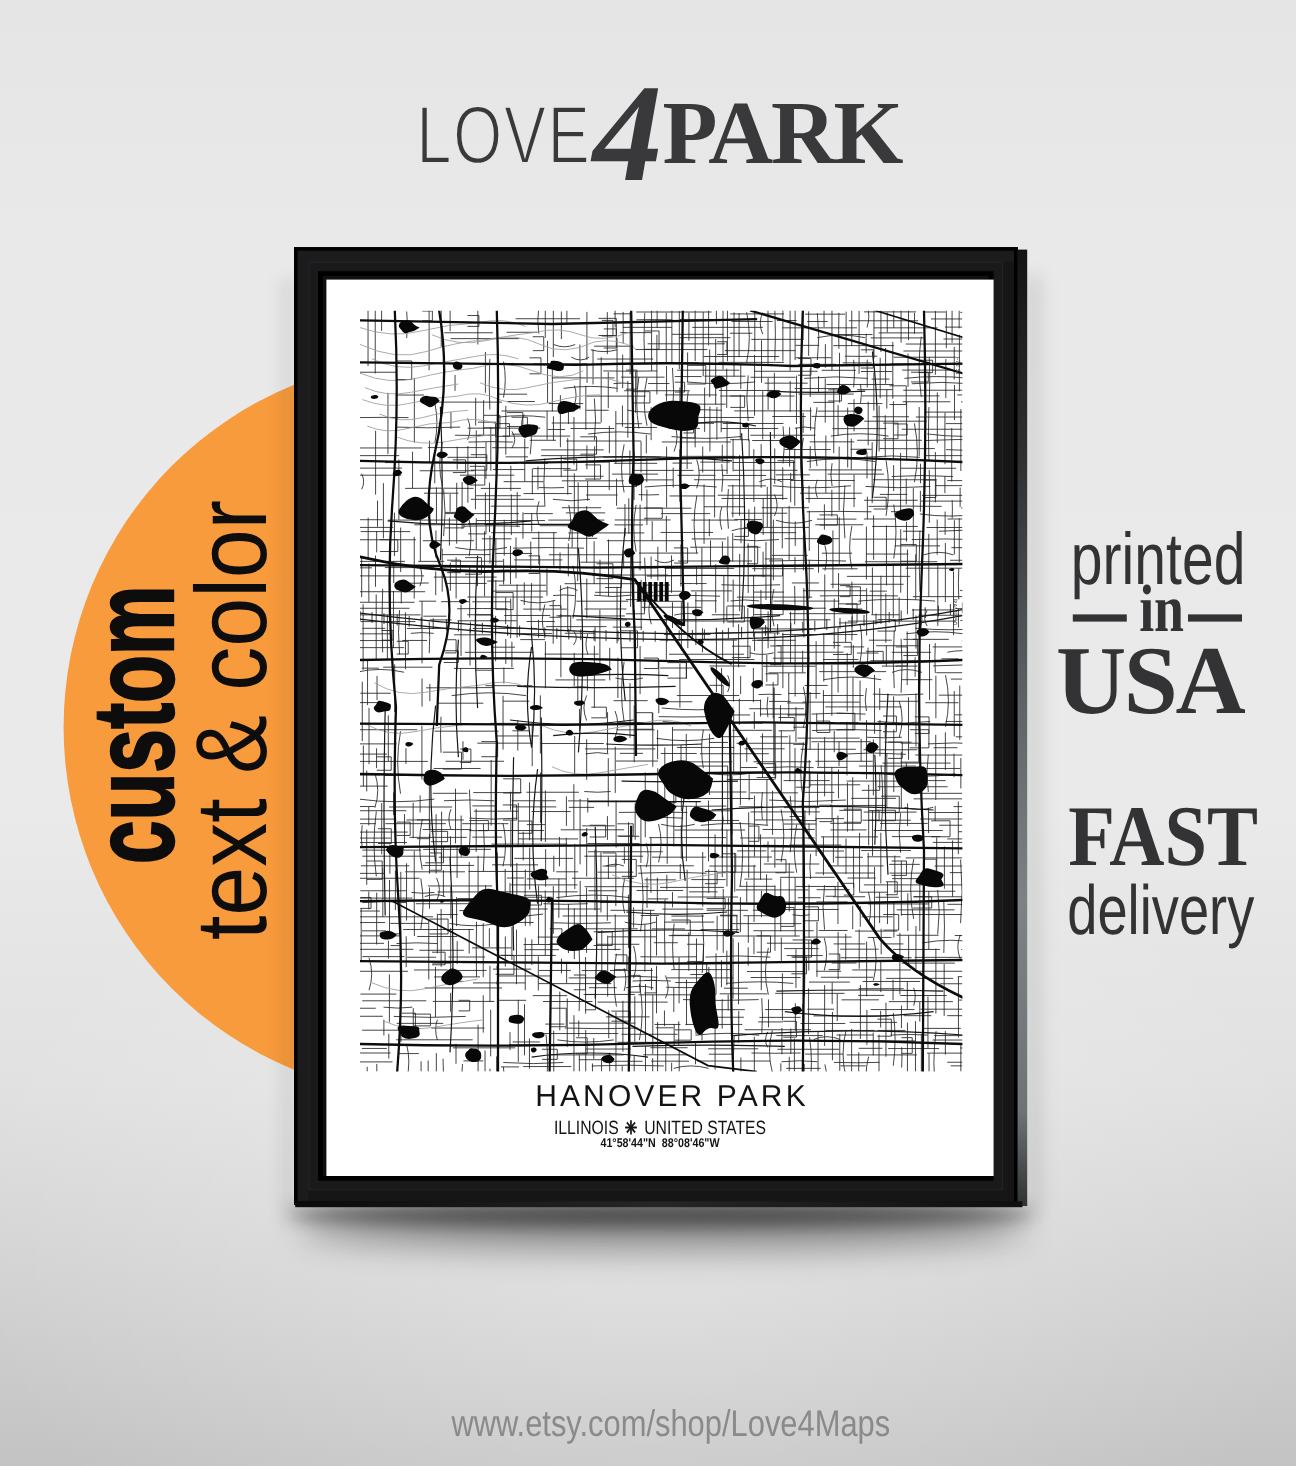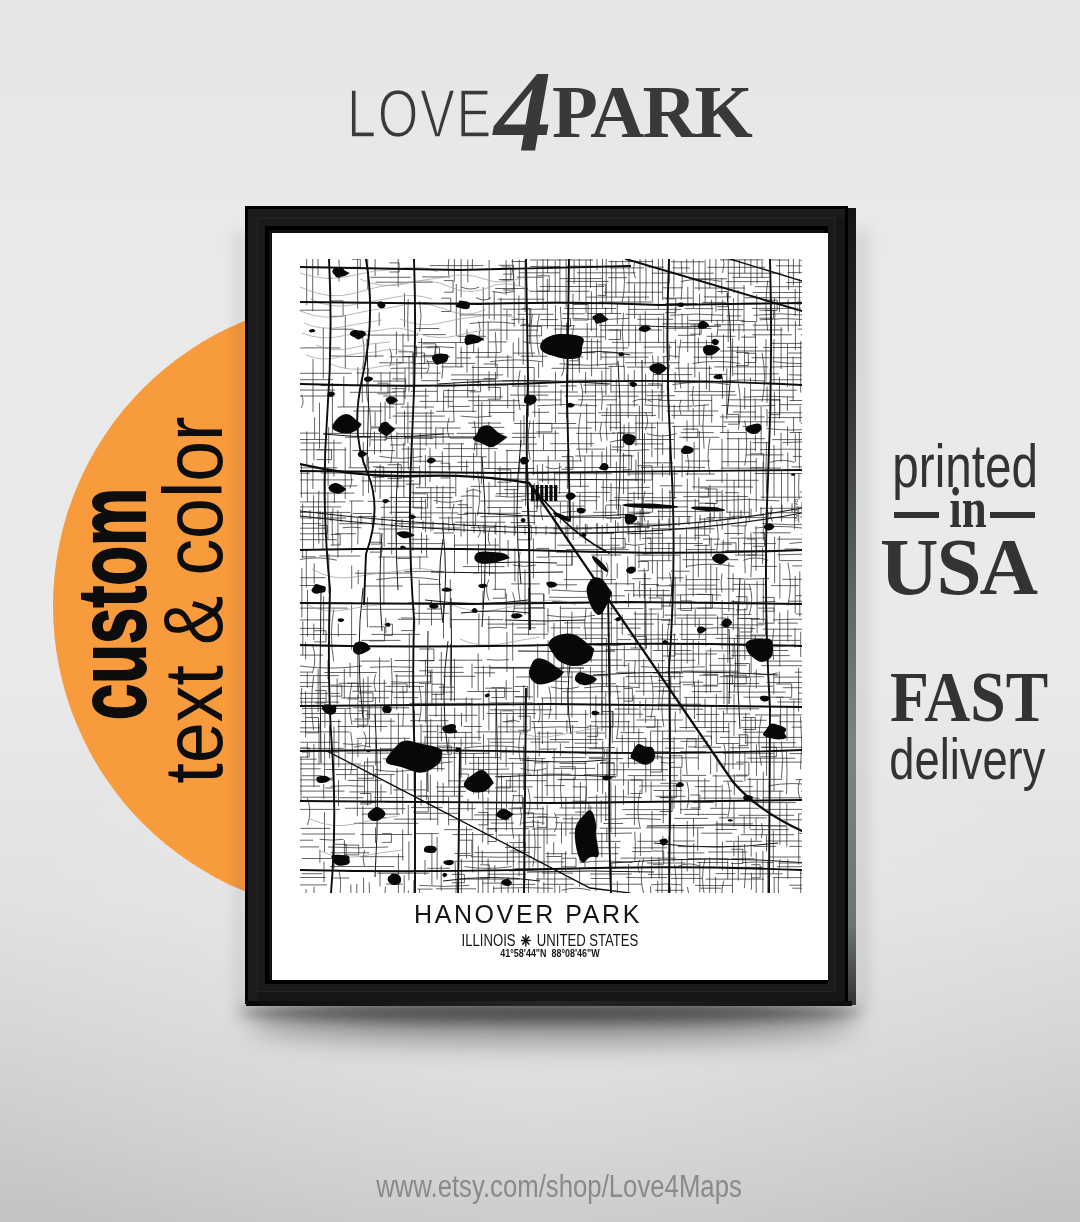--- a/index.html
+++ b/index.html
@@ -2400,21 +2400,21 @@
 <rect x="249.4" y="226" width="3.2" height="16" fill="#080808"></rect>
 <rect x="254.0" y="226" width="3.2" height="16" fill="#080808"></rect>
 </g>
 
 <text x="497" y="38" font-family="Liberation Sans" font-size="5" fill="#333" transform="rotate(90 497 38)">I-72 St</text>
 <text x="494" y="240" font-family="Liberation Sans" font-size="5" fill="#333" transform="rotate(90 494 240)">RAMP-50</text>
 </svg>
 
 </div>
 
-<div class="abs" style="left:272px;top:902px;width:512px;line-height:1;text-align:center;color:#131416;font-size:25px;letter-spacing:2.6px;">HANOVER PARK</div>
+<div class="abs" style="left:272px;top:902px;width:512px;line-height:1;text-align:center;color:#131416;font-size:25px;letter-spacing:2.6px;padding-left:32px;">HANOVER PARK</div>
 
 <div class="abs" style="left:272px;top:933px;width:556px;line-height:1;text-align:center;color:#131416;font-size:16px;transform:scaleX(0.82);">ILLINOIS <svg width="13" height="13" viewBox="0 0 13 13" style="vertical-align:-1px;margin:0 2px;">
       <g stroke="#131416" stroke-width="1.7">
         <line x1="6.5" y1="0.5" x2="6.5" y2="12.5"></line>
         <line x1="0.5" y1="6.5" x2="12.5" y2="6.5"></line>
         <line x1="2.3" y1="2.3" x2="10.7" y2="10.7"></line>
         <line x1="10.7" y1="2.3" x2="2.3" y2="10.7"></line>
       </g>
     </svg> UNITED STATES</div>
 

